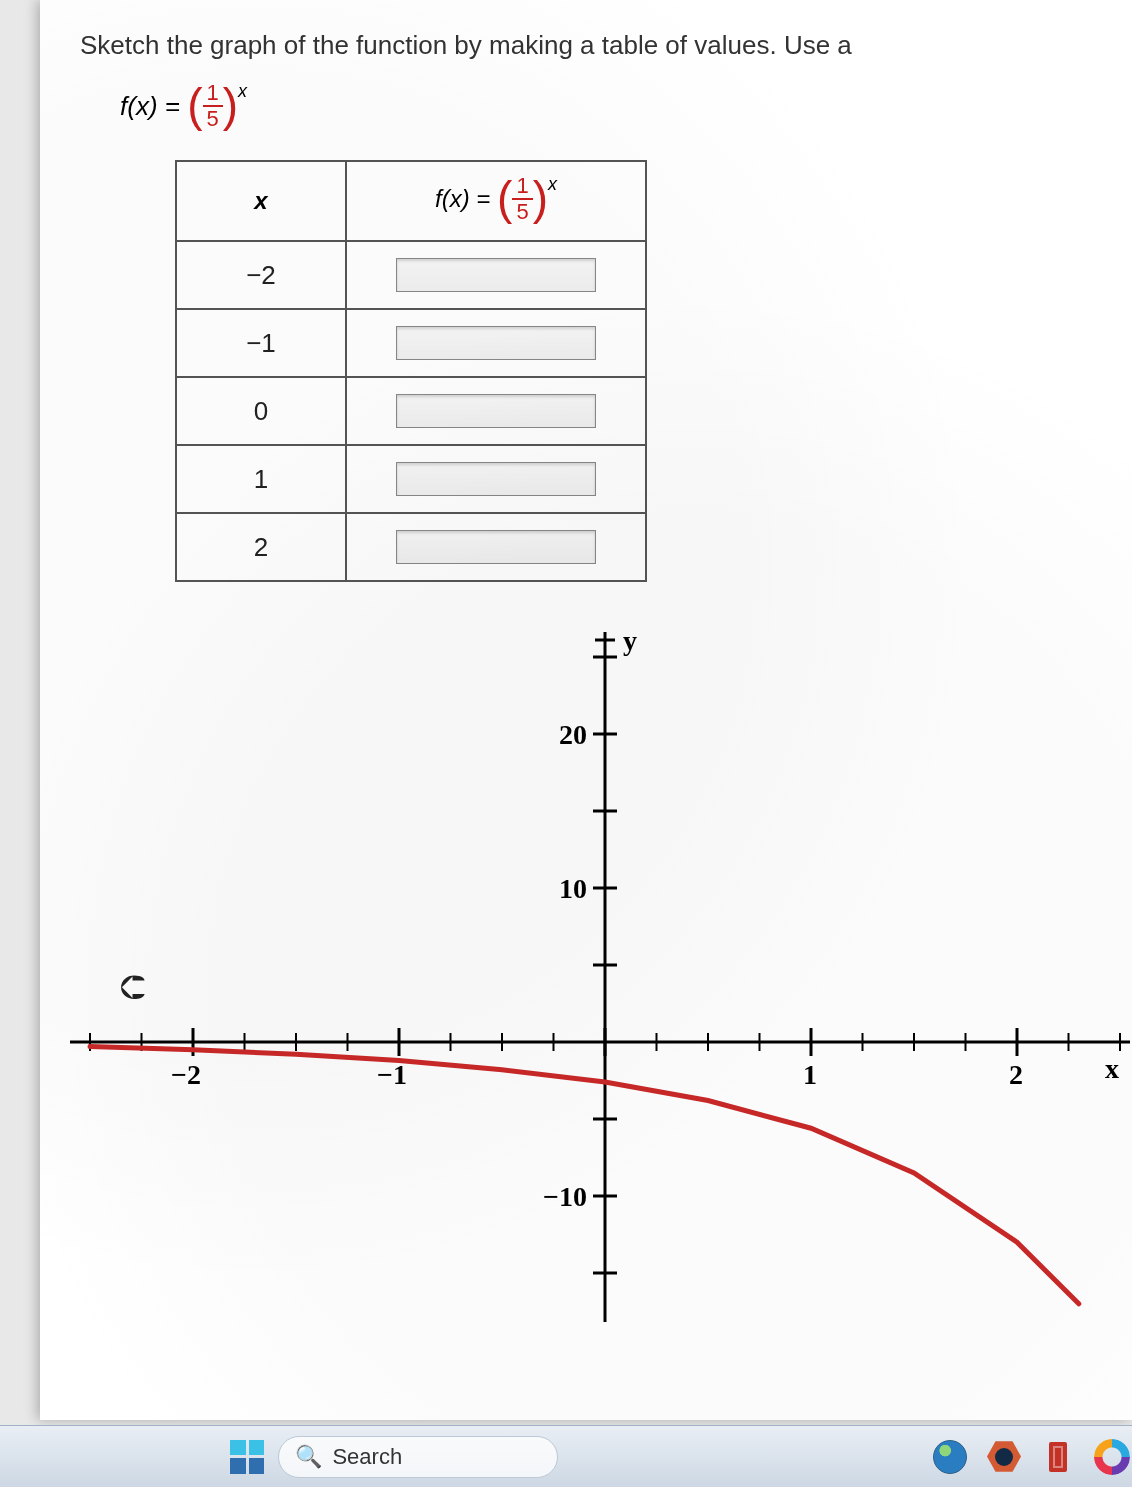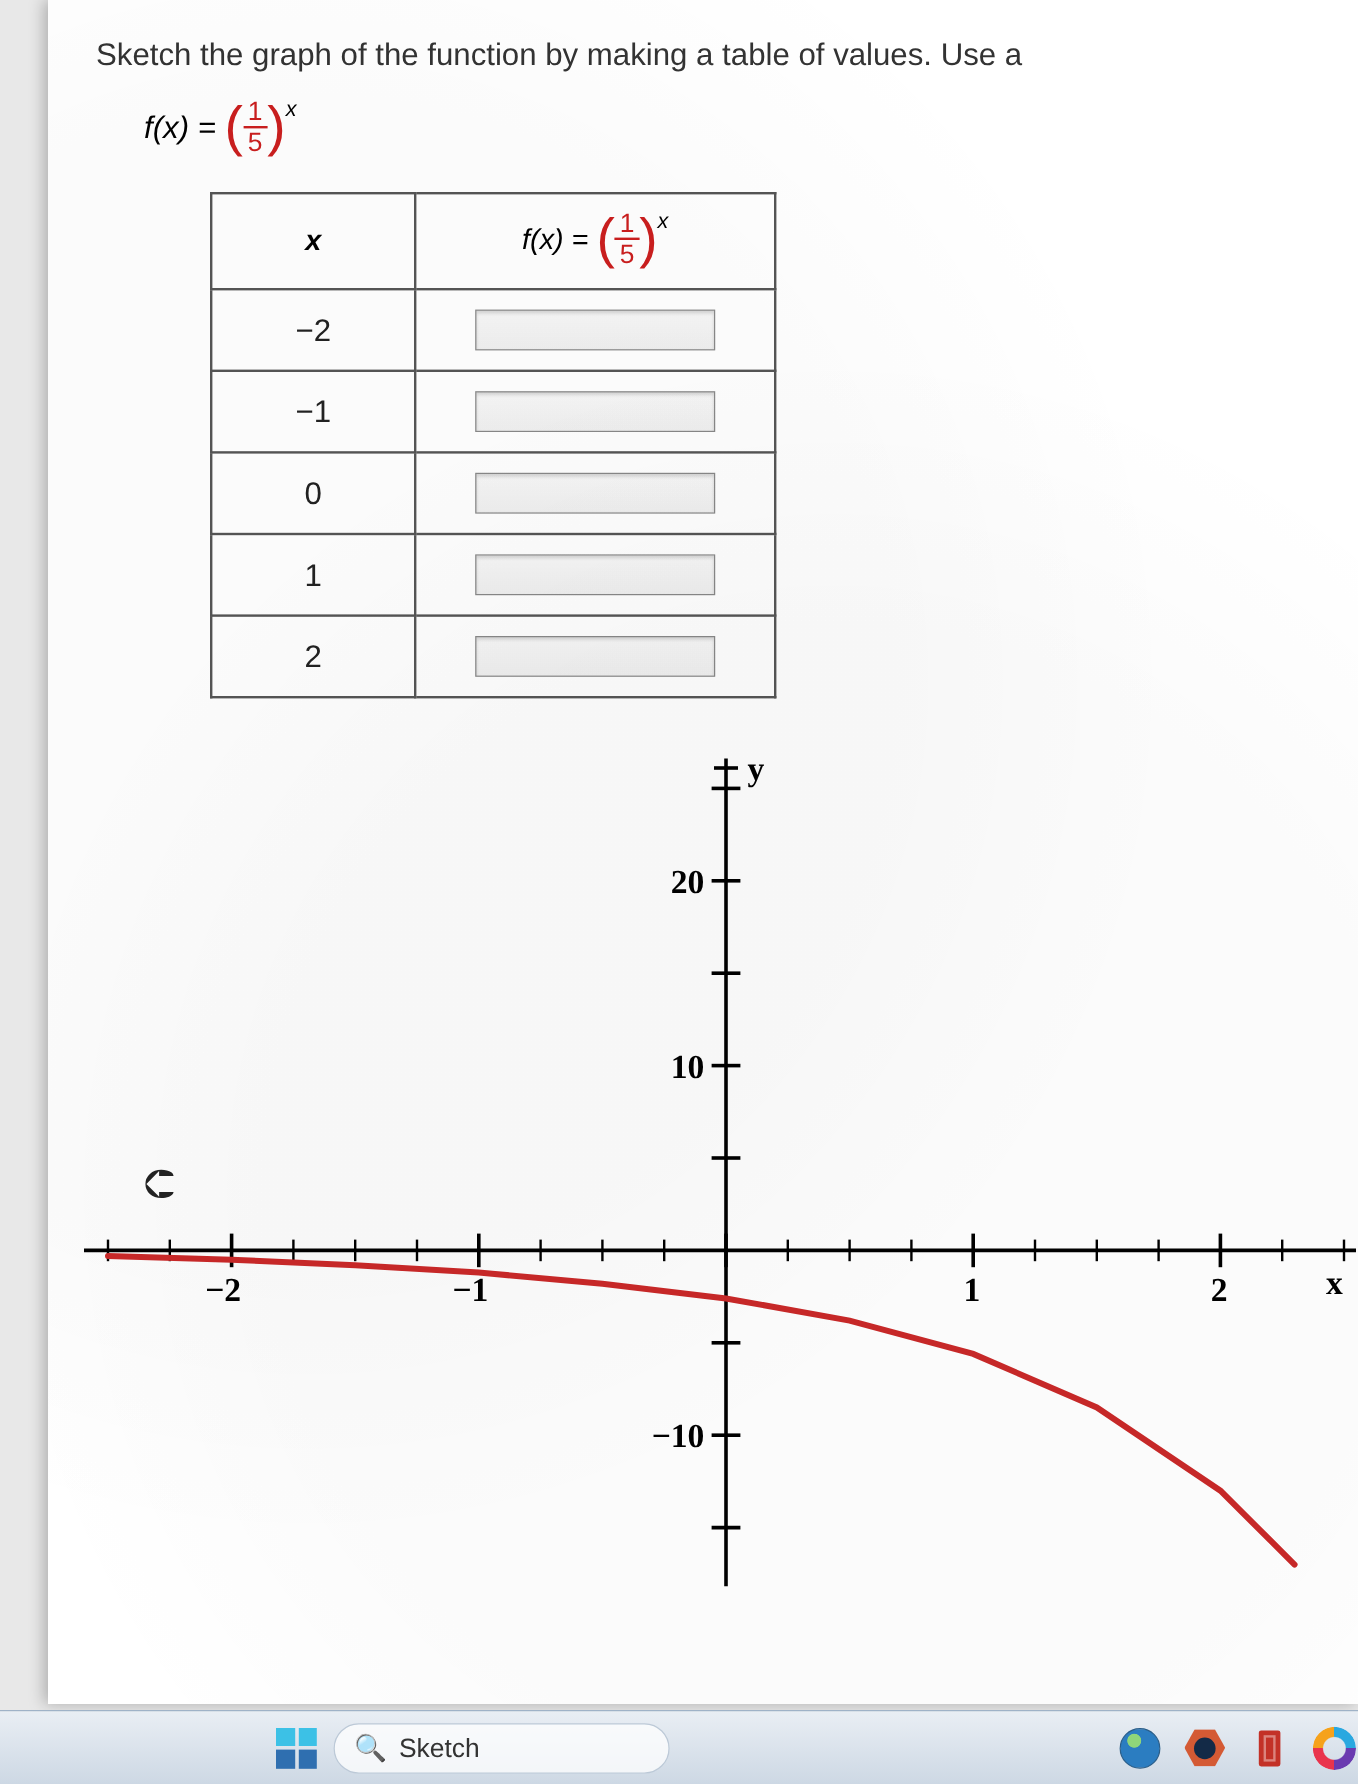--- a/index.html
+++ b/index.html
@@ -244,21 +244,21 @@
 
 <div class="taskbar">
   <div class="start-tile">
       <span></span>
       <span></span>
       <span></span>
       <span></span>
     </div>
   <div class="search-pill">
     <span class="mag">🔍</span>
-    <span>Sketch</span>
+    <span>Search</span>
   </div>
   <div style="flex:1"></div>
   <div class="tb-icon">
       <div class="tb-globe"></div>
     </div>
   <div class="tb-icon">
       <div class="tb-hex"></div>
     </div>
   <div class="tb-icon">
       <div class="tb-red"></div>

